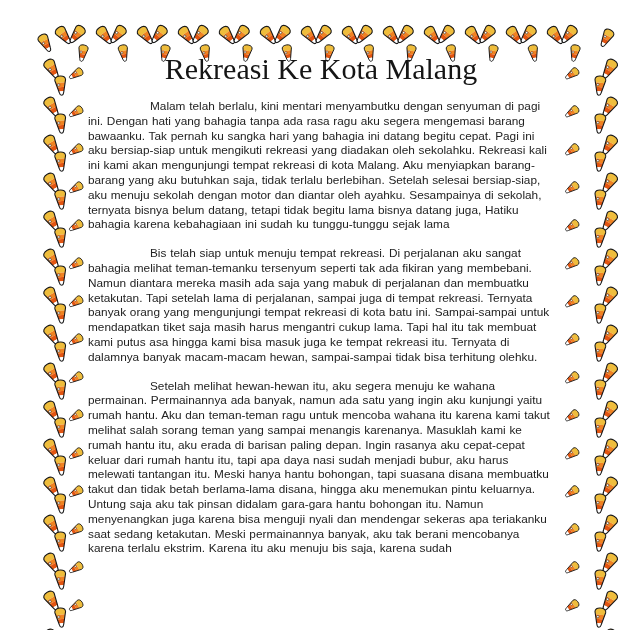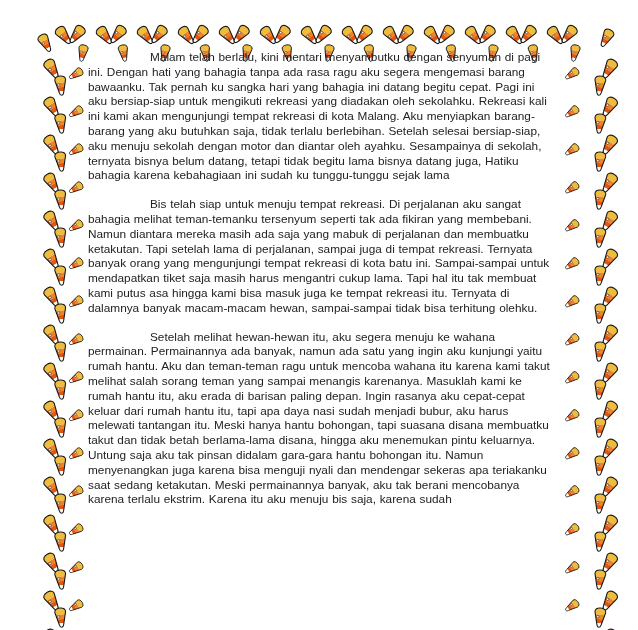--- a/index.html
+++ b/index.html
@@ -1378,19 +1378,20 @@
           <path d="M10,1.2 C14.8,1.2 17.2,3.6 16.9,6.6 L16,10 L4,10 L3.1,6.6 C2.8,3.6 5.2,1.2 10,1.2 Z" fill="#EFBD3C"></path>
           <path d="M4,10 L16,10 L14.6,15.5 L5.4,15.5 Z" fill="#F08221"></path>
           <path d="M5.4,15.5 L14.6,15.5 L13.2,21 L6.8,21 Z" fill="#E25512"></path>
           <path d="M6.8,21 L13.2,21 L12.9,22.3 C12.3,25.3 11.2,26.2 10,26.2 C8.8,26.2 7.7,25.3 7.1,22.3 Z" fill="#FFFFFF"></path>
           <circle cx="7.4" cy="12.6" r="1.5" fill="#FFFFFF" stroke="#1A1A1A" stroke-width="0.6"></circle>
           <path d="M10,1.2 C14.8,1.2 17.2,3.6 16.9,6.6 L12.9,22.3 C12.3,25.3 11.2,26.2 10,26.2 C8.8,26.2 7.7,25.3 7.1,22.3 L3.1,6.6 C2.8,3.6 5.2,1.2 10,1.2 Z" fill="none" stroke="#1A1A1A" stroke-width="1.4"></path>
         </svg>
       </div>
     </div>
   <div class="content">
+    <h1 class="doc-title">Rekreasi Ke Kota Malang</h1>
     <div class="doc-body" id="paragraphs">
         <p>Malam telah berlalu, kini mentari menyambutku dengan senyuman di pagi ini. Dengan hati yang bahagia tanpa ada rasa ragu aku segera mengemasi barang bawaanku. Tak pernah ku sangka hari yang bahagia ini datang begitu cepat. Pagi ini aku bersiap-siap untuk mengikuti rekreasi yang diadakan oleh sekolahku. Rekreasi kali ini kami akan mengunjungi tempat rekreasi di kota Malang. Aku menyiapkan barang-barang yang aku butuhkan saja, tidak terlalu berlebihan. Setelah selesai bersiap-siap, aku menuju sekolah dengan motor dan diantar oleh ayahku. Sesampainya di sekolah, ternyata bisnya belum datang, tetapi tidak begitu lama bisnya datang juga, Hatiku bahagia karena kebahagiaan ini sudah ku tunggu-tunggu sejak lama</p>
         <p>Bis telah siap untuk menuju tempat rekreasi. Di perjalanan aku sangat bahagia melihat teman-temanku tersenyum seperti tak ada fikiran yang membebani. Namun diantara mereka masih ada saja yang mabuk di perjalanan dan membuatku ketakutan. Tapi setelah lama di perjalanan, sampai juga di tempat rekreasi. Ternyata banyak orang yang mengunjungi tempat rekreasi di kota batu ini. Sampai-sampai untuk mendapatkan tiket saja masih harus mengantri cukup lama. Tapi hal itu tak membuat kami putus asa hingga kami bisa masuk juga ke tempat rekreasi itu. Ternyata di dalamnya banyak macam-macam hewan, sampai-sampai tidak bisa terhitung olehku.</p>
         <p>Setelah melihat hewan-hewan itu, aku segera menuju ke wahana permainan. Permainannya ada banyak, namun ada satu yang ingin aku kunjungi yaitu rumah hantu. Aku dan teman-teman ragu untuk mencoba wahana itu karena kami takut melihat salah sorang teman yang sampai menangis karenanya. Masuklah kami ke rumah hantu itu, aku erada di barisan paling depan. Ingin rasanya aku cepat-cepat keluar dari rumah hantu itu, tapi apa daya nasi sudah menjadi bubur, aku harus melewati tantangan itu. Meski hanya hantu bohongan, tapi suasana disana membuatku takut dan tidak betah berlama-lama disana, hingga aku menemukan pintu keluarnya. Untung saja aku tak pinsan didalam gara-gara hantu bohongan itu. Namun menyenangkan juga karena bisa menguji nyali dan mendengar sekeras apa teriakanku saat sedang ketakutan. Meski permainannya banyak, aku tak berani mencobanya karena terlalu ekstrim. Karena itu aku menuju bis saja, karena sudah</p>
       </div>
   </div>
 </div>
 
 </body></html>

